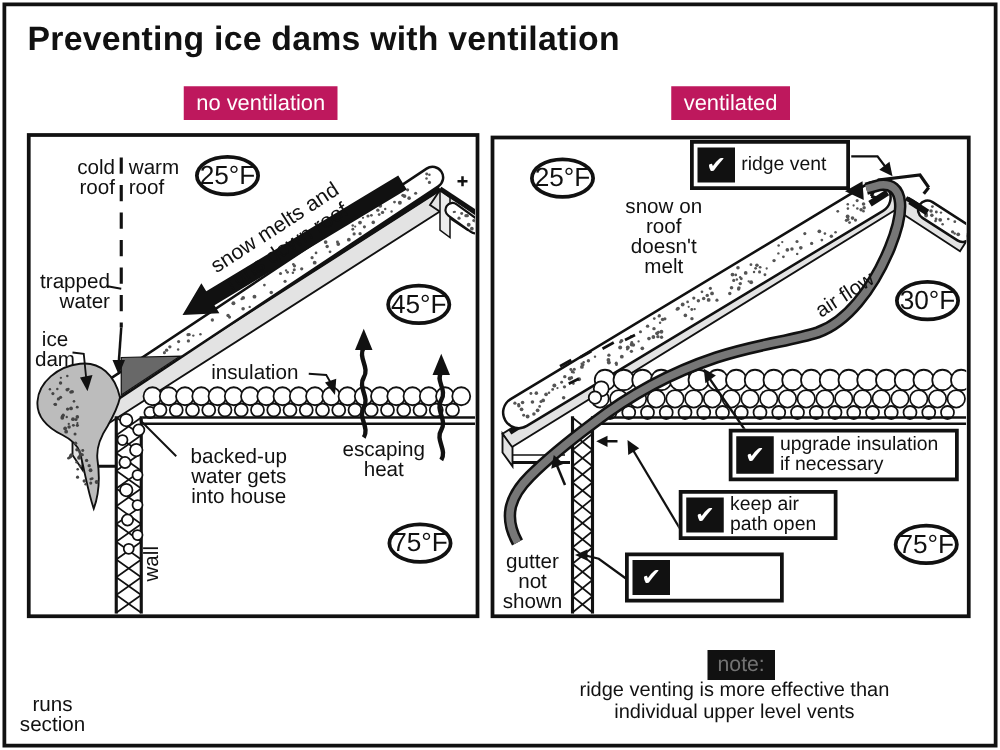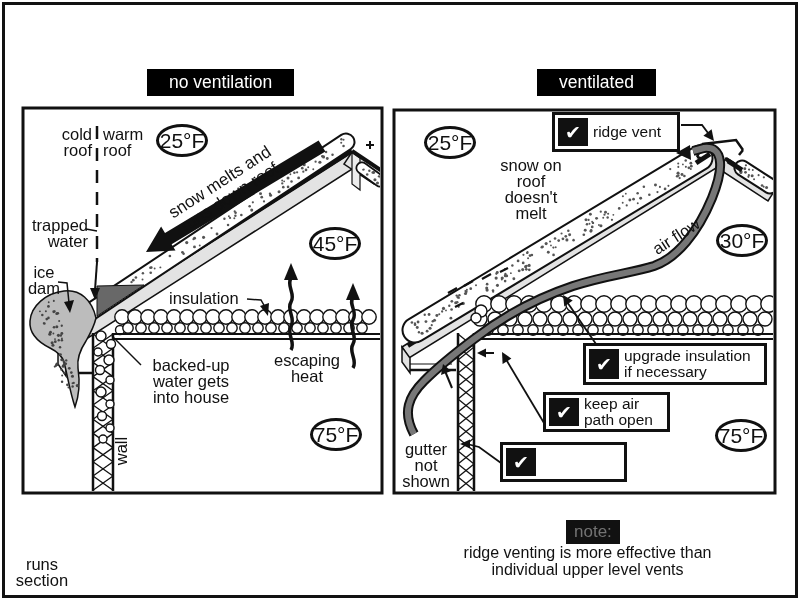--- a/index.html
+++ b/index.html
@@ -1,20 +1,20 @@
 <!DOCTYPE html>
 <html><head>
 <meta charset="utf-8">
 <style>
   html,body{margin:0;padding:0;background:#fff}
   .stage{position:relative;width:800px;height:600px;background:#fff;overflow:hidden;
          font-family:"Liberation Sans",sans-serif;color:#111}
   .outer-border{position:absolute;inset:2px;border:3px solid #111;pointer-events:none}
   .title{position:absolute;left:22px;top:16px;font-size:27px;font-weight:bold;letter-spacing:.2px;white-space:nowrap}
-  .hdr{position:absolute;background:#000000;color:#fff;font-size:17.5px;padding:3px 22px;white-space:nowrap}
+  .hdr{position:absolute;background:#be185d;color:#fff;font-size:17.5px;padding:3px 10px;white-space:nowrap}
   .lbl{position:absolute;font-size:16.5px;line-height:16px;white-space:nowrap}
   .lbl span{display:block}
   .ctr{text-align:center}.rgt{text-align:right}
   .temp{position:absolute;box-sizing:border-box;width:52px;height:33px;border:3px solid #111;
         border-radius:50%;display:flex;align-items:center;justify-content:center;
         font-size:21px;white-space:nowrap}
   .check-box{position:absolute;box-sizing:border-box;border:3px solid #111;background:#fff;
              display:flex;align-items:stretch;padding:3px;gap:5px}
   .check-cell{background:#111;color:#fff;display:flex;align-items:center;justify-content:center;
               font-size:19px;flex:0 0 30px}
@@ -26,20 +26,21 @@
   .note-lines{position:absolute;left:415px;top:545px;width:345px;text-align:center;
               font-size:16px;line-height:16.5px}
   .note-lines span{display:block}
 </style>
 </head>
 <body>
 
 <div class="stage">
   <div class="outer-border"></div>
 
+  <div class="title">Preventing ice dams with ventilation</div>
 
   <div class="hdr" style="left:147px;top:69px">no ventilation</div>
   <div class="hdr" style="left:537px;top:69px">ventilated</div>
 
   <svg width="800" height="600" viewBox="0 0 800 600">
     <defs>
       <clipPath id="clipL">
           <rect x="25" y="110" width="355" height="381"></rect>
         </clipPath>
       <clipPath id="clipR">

